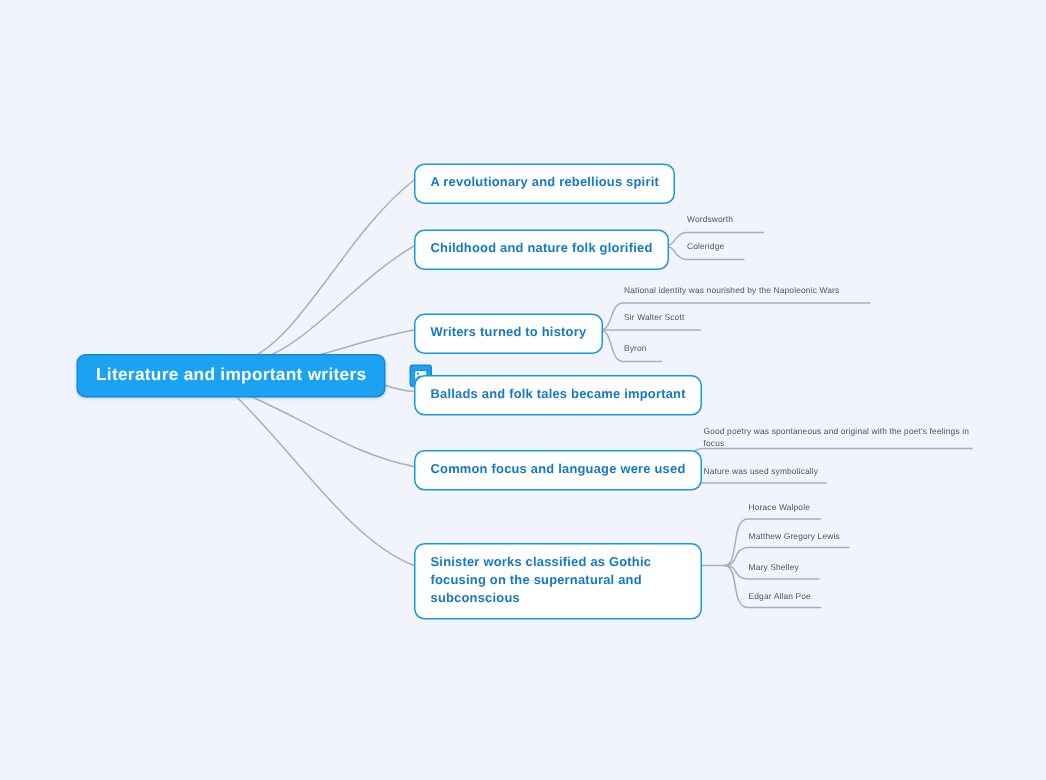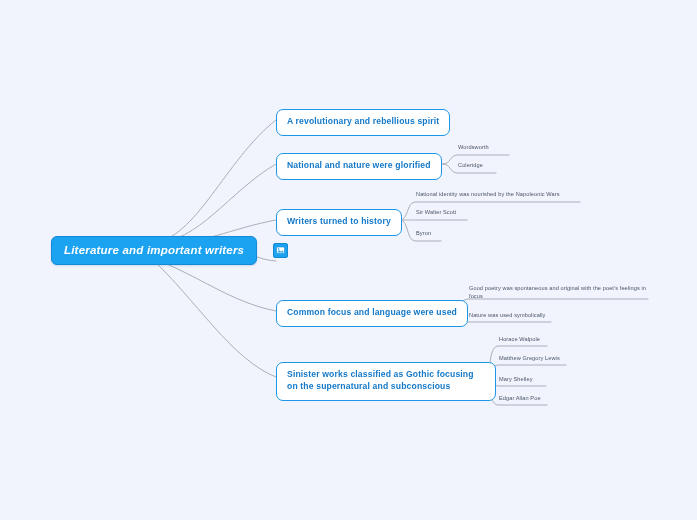--- a/index.html
+++ b/index.html
@@ -28,21 +28,20 @@
     pointer-events: none;
   }
   
   .root-wrap {
     position: absolute;
     left: 51px;
     top: 236px;
     display: flex;
     align-items: center;
     gap: 16px;
-    font-style: italic;
   }
   .root {
     background: #1ba2f0;
     border: 1px solid #1489d4;
     border-radius: 6px;
     color: #ffffff;
     font-size: 11.5px;
     font-weight: bold;
     letter-spacing: 0.2px;
     padding: 7px 12px 8px 12px;
@@ -71,21 +70,21 @@
     font-size: 8.6px;
     font-weight: bold;
     letter-spacing: 0.15px;
     padding: 6px 10px 7px 10px;
     white-space: nowrap;
     line-height: 1.38;
     box-sizing: border-box;
   }
   .branch.two-line {
     white-space: normal;
-    width: 220px;
+    width: 192px;
   }
 
   
   .leaf {
     position: absolute;
     color: #4b5566;
     font-size: 5.6px;
     line-height: 1.45;
     letter-spacing: 0.1px;
     padding: 1px 3px 2px 3px;
@@ -139,24 +138,25 @@
       <svg width="9" height="9" viewBox="0 0 9 9">
         <rect x="0.5" y="1" width="8" height="6.5" rx="1" fill="#ffffff" stroke="#1489d4" stroke-width="0.6"></rect>
         <circle cx="2.6" cy="3.1" r="0.8" fill="#1ba2f0"></circle>
         <path d="M1 6.6 L3.4 4.2 L5 5.8 L6.3 4.6 L8 6.6 Z" fill="#1ba2f0"></path>
       </svg>
     </div>
   </div>
 
   <div class="branch" style="left:276px; top:109px;">A revolutionary and rebellious spirit</div>
 
-  <div class="branch" style="left:276px; top:153px;">National and nature were glorified</div>
+  <div class="branch" style="left:276px; top:153px;">Childhood and nature folk glorified</div>
 
   <div class="branch" style="left:276px; top:209px;text-align:center;">Writers turned to history</div>
 
+  <div class="branch" style="left:276px; top:250px;">Ballads and folk tales became important</div>
 
   <div class="branch" style="left:276px; top:300px;">Common focus and language were used</div>
 
   <div class="branch two-line" style="left:276px; top:362px;">Sinister works classified as Gothic focusing on the supernatural and subconscious</div>
 
   <div class="leaf" style="left:455px; top:142px;">Wordsworth</div>
   <div class="leaf" style="left:455px; top:160px;">Coleridge</div>
 
   <div class="leaf" style="left:413px; top:189px;">National identity was nourished by the Napoleonic Wars</div>
   <div class="leaf" style="left:413px; top:207px;">Sir Walter Scott</div>

